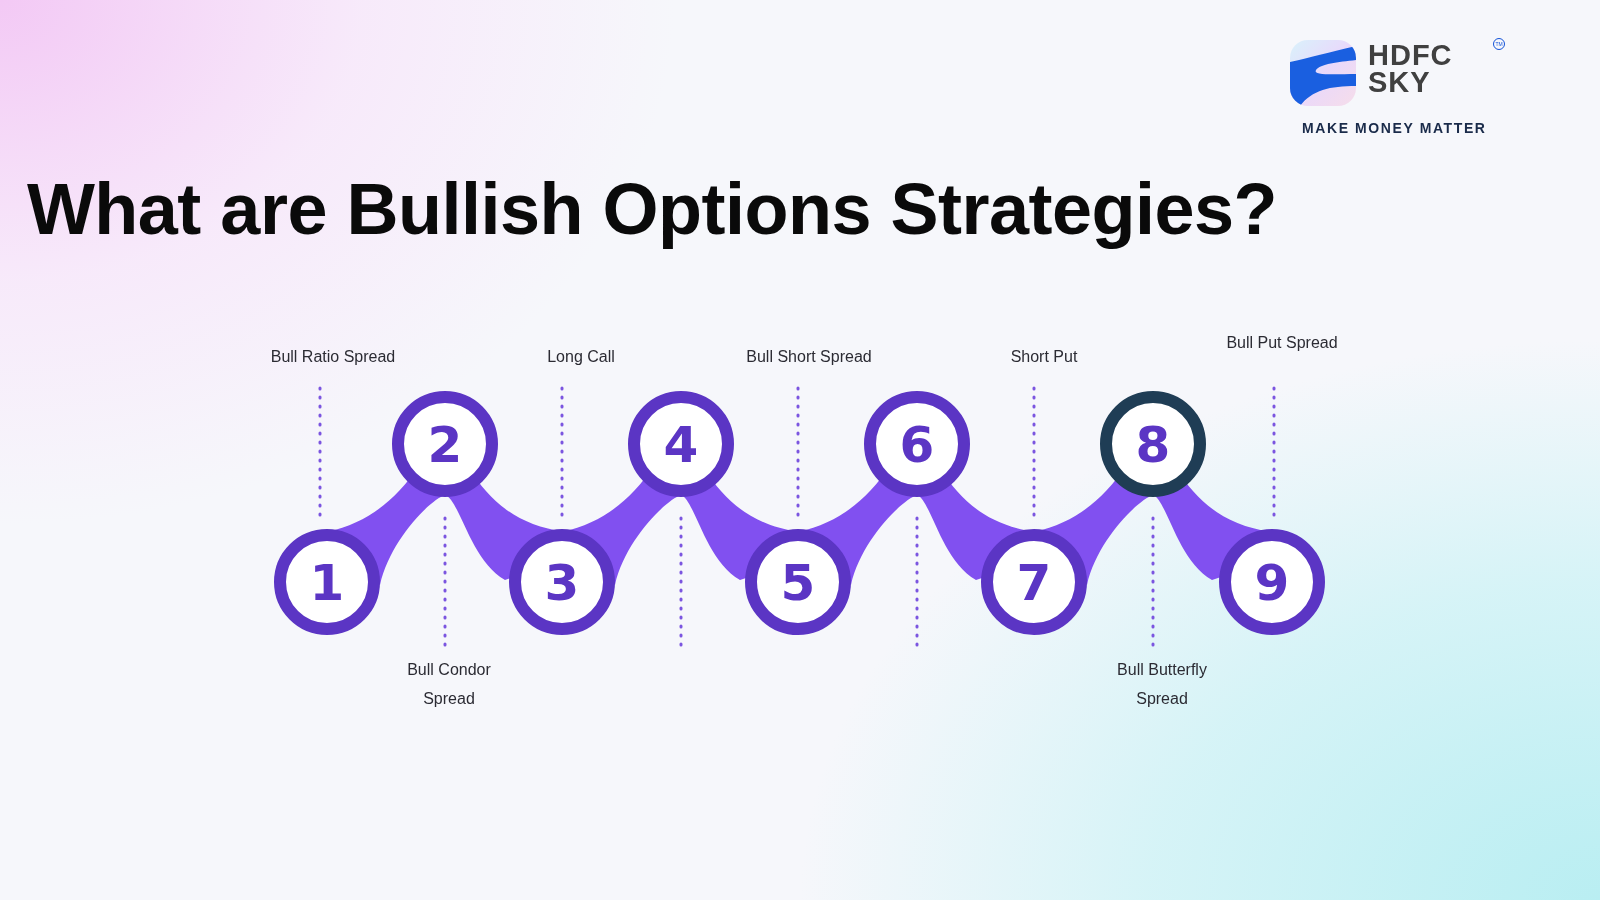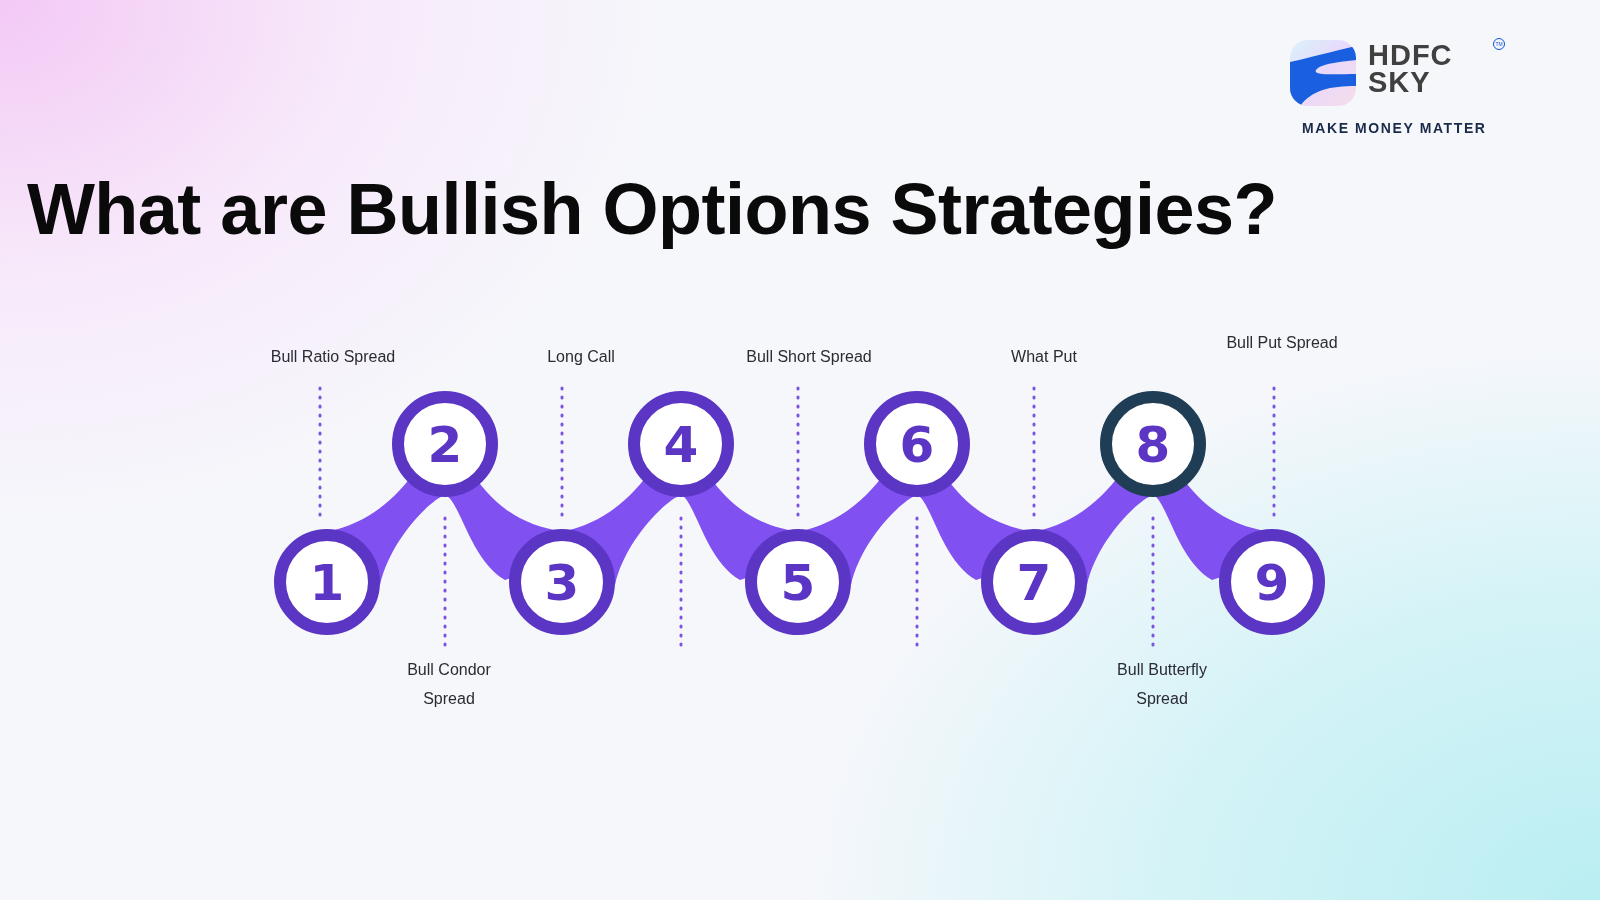--- a/index.html
+++ b/index.html
@@ -97,21 +97,21 @@
       </g>
     <g>
         <circle cx="1272" cy="582" r="47" fill="#fff" stroke="#5b35c4" stroke-width="12"></circle>
         <text class="num" x="1272" y="600" text-anchor="middle">9</text>
       </g>
   </svg>
 
   <div class="label" style="left:324px; top:342px;">Bull Ratio Spread</div>
   <div class="label" style="left:572px; top:342px;text-align:center;">Long Call</div>
   <div class="label" style="left:800px; top:342px;">Bull Short Spread</div>
-  <div class="label" style="left:1035px; top:342px;">What Put</div>
+  <div class="label" style="left:1035px; top:342px;">Short Put</div>
   <div class="label" style="left:1273px; top:328px;text-align:right;">Bull Put Spread</div>
 
   <div class="label" style="left:440px; top:655px;">
     <div>Bull Condor</div>
     <div>Spread</div>
   </div>
   <div class="label" style="left:1153px; top:655px;">
     <div>Bull Butterfly</div>
     <div>Spread</div>
   </div>

